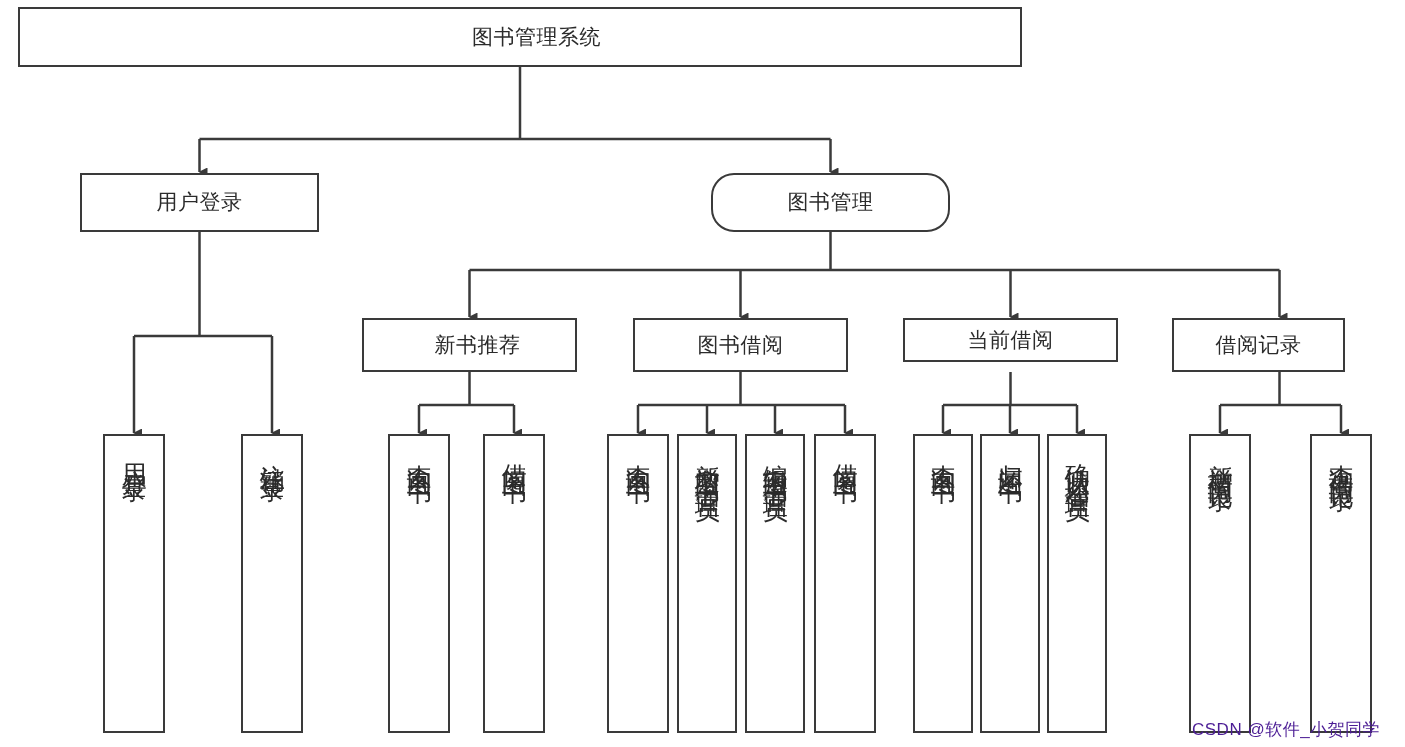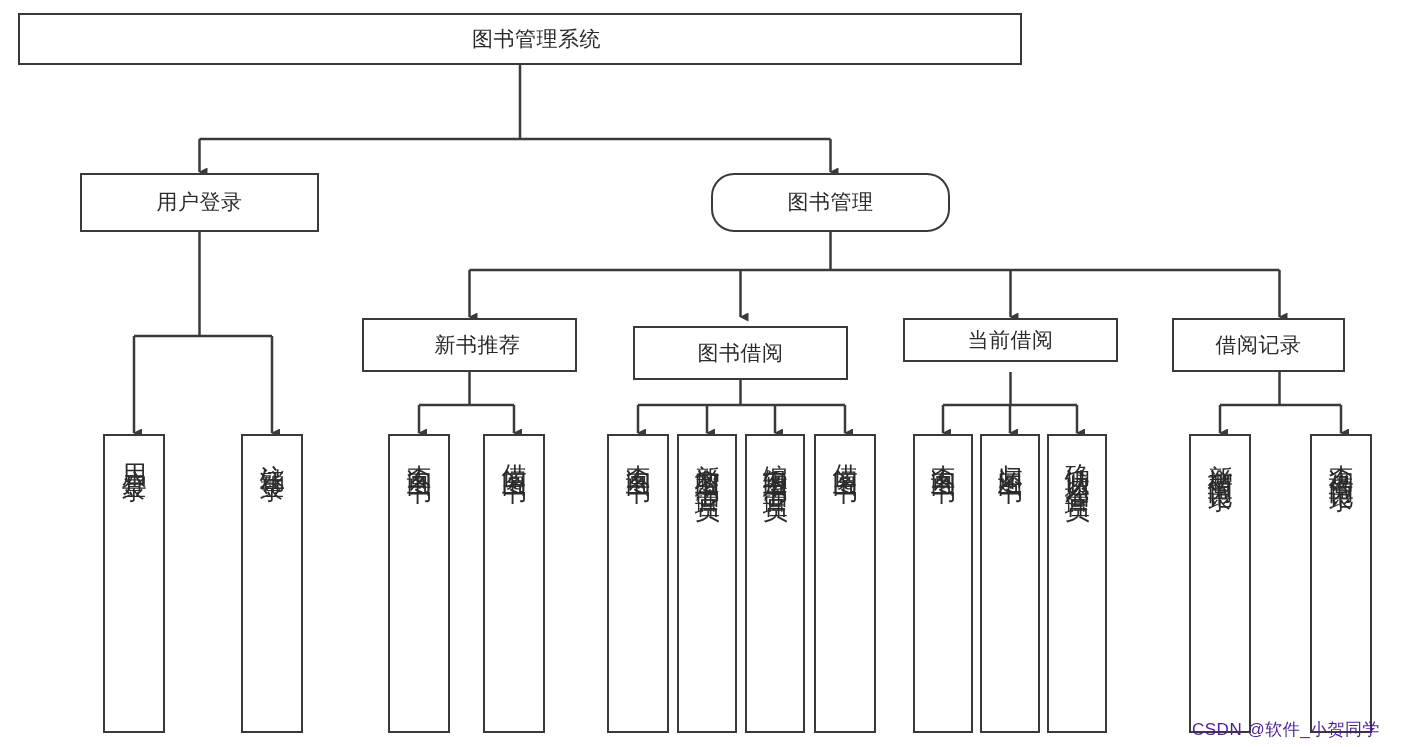--- a/index.html
+++ b/index.html
@@ -105,33 +105,33 @@
         <line x1="1010" y1="405" x2="1010" y2="433" stroke="#3a3a3a" stroke-width="2.5" marker-end="url(#arrowhead)"></line>
         <line x1="1077" y1="405" x2="1077" y2="433" stroke="#3a3a3a" stroke-width="2.5" marker-end="url(#arrowhead)"></line>
         <line x1="1279.5" y1="372" x2="1279.5" y2="405" stroke="#3a3a3a" stroke-width="2.5"></line>
         <line x1="1220" y1="405" x2="1341" y2="405" stroke="#3a3a3a" stroke-width="2.5"></line>
         <line x1="1220" y1="405" x2="1220" y2="433" stroke="#3a3a3a" stroke-width="2.5" marker-end="url(#arrowhead)"></line>
         <line x1="1341" y1="405" x2="1341" y2="433" stroke="#3a3a3a" stroke-width="2.5" marker-end="url(#arrowhead)"></line>
       </g>
   </svg>
 
   <div id="node-layer">
-      <div class="node-box node-horizontal" style="left: 18px; top: 13px; width: 1004px; height: 52px; padding-left: 33px;">
+      <div class="node-box node-horizontal" style="left: 18px; top: 7px; width: 1004px; height: 60px; padding-left: 33px;">
         <span class="node-label">图书管理系统</span>
       </div>
       <div class="node-box node-horizontal" style="left: 80px; top: 173px; width: 239px; height: 59px;">
         <span class="node-label">用户登录</span>
       </div>
       <div class="node-box node-horizontal" style="left: 711px; top: 173px; width: 239px; height: 59px; border-radius: 23px;">
         <span class="node-label">图书管理</span>
       </div>
       <div class="node-box node-horizontal" style="left: 362px; top: 318px; width: 215px; height: 54px; padding-left: 16px;">
         <span class="node-label">新书推荐</span>
       </div>
-      <div class="node-box node-horizontal" style="left: 633px; top: 326px; width: 215px; height: 54px;">
+      <div class="node-box node-horizontal" style="left: 633px; top: 318px; width: 215px; height: 54px;">
         <span class="node-label">图书借阅</span>
       </div>
       <div class="node-box node-horizontal" style="left: 903px; top: 318px; width: 215px; height: 44px;">
         <span class="node-label">当前借阅</span>
       </div>
       <div class="node-box node-horizontal" style="left: 1172px; top: 318px; width: 173px; height: 54px;">
         <span class="node-label">借阅记录</span>
       </div>
       <div class="node-box node-vertical" style="left: 103px; top: 434px; width: 62px; height: 299px;">
         <span class="node-label">用户登录</span>

